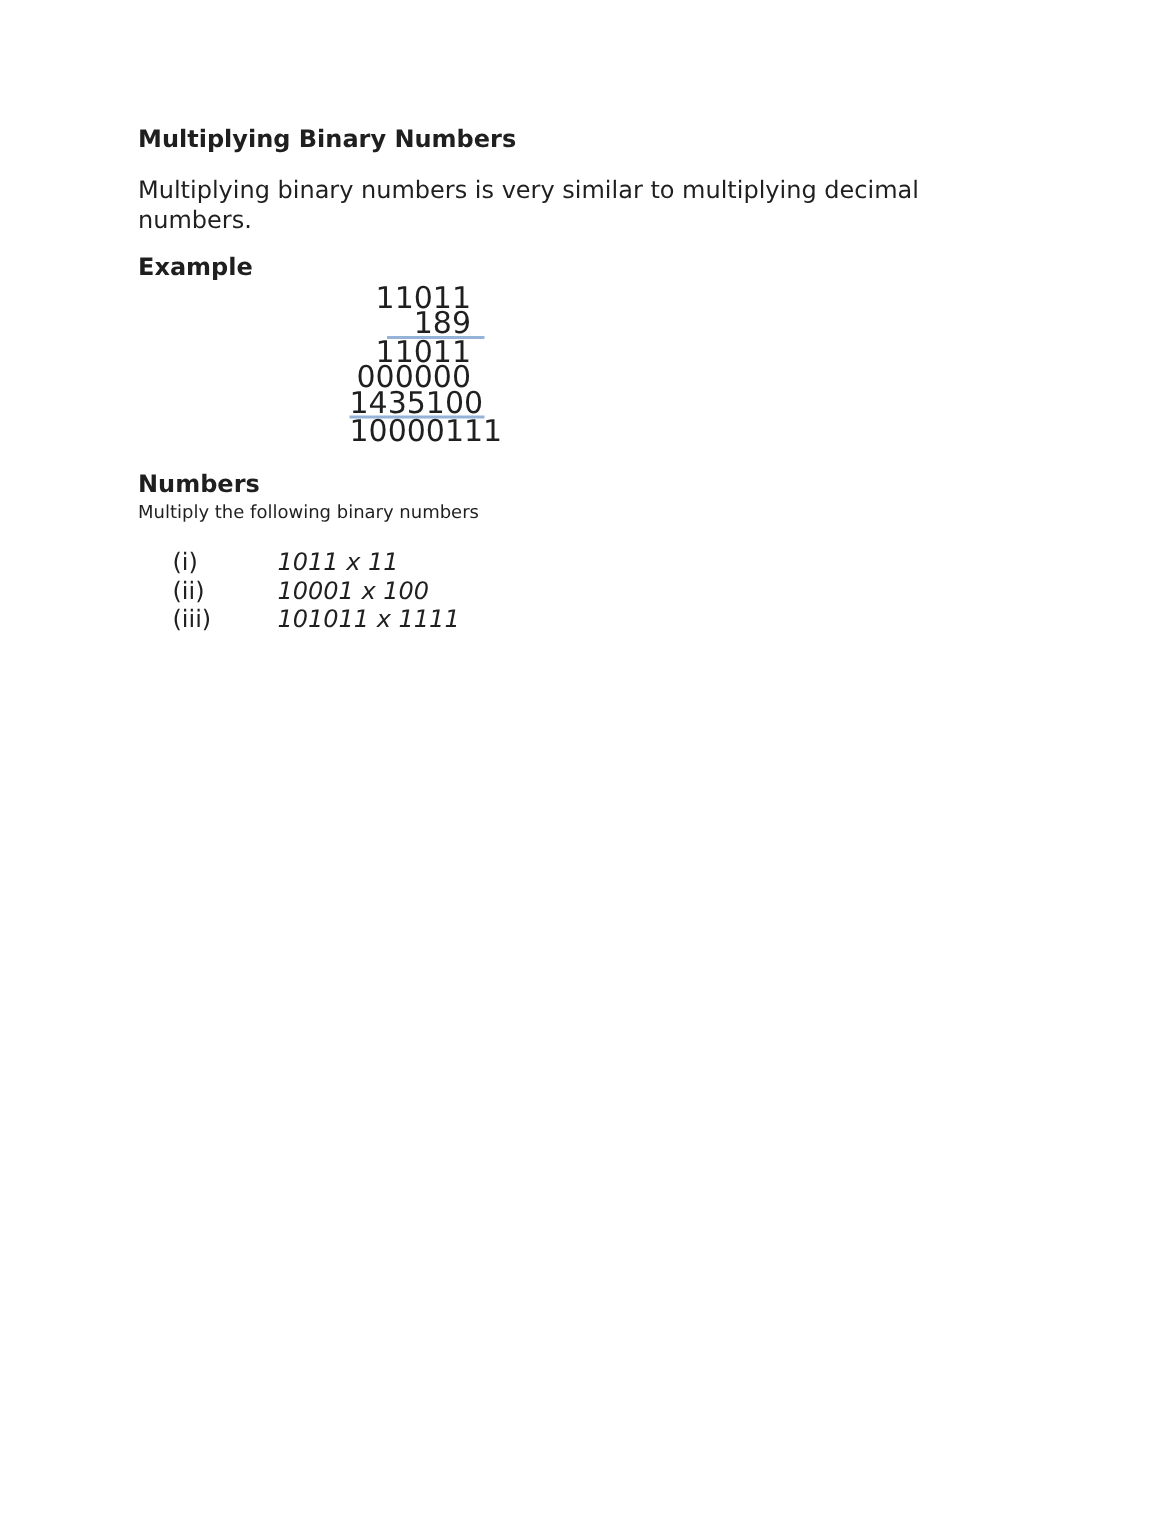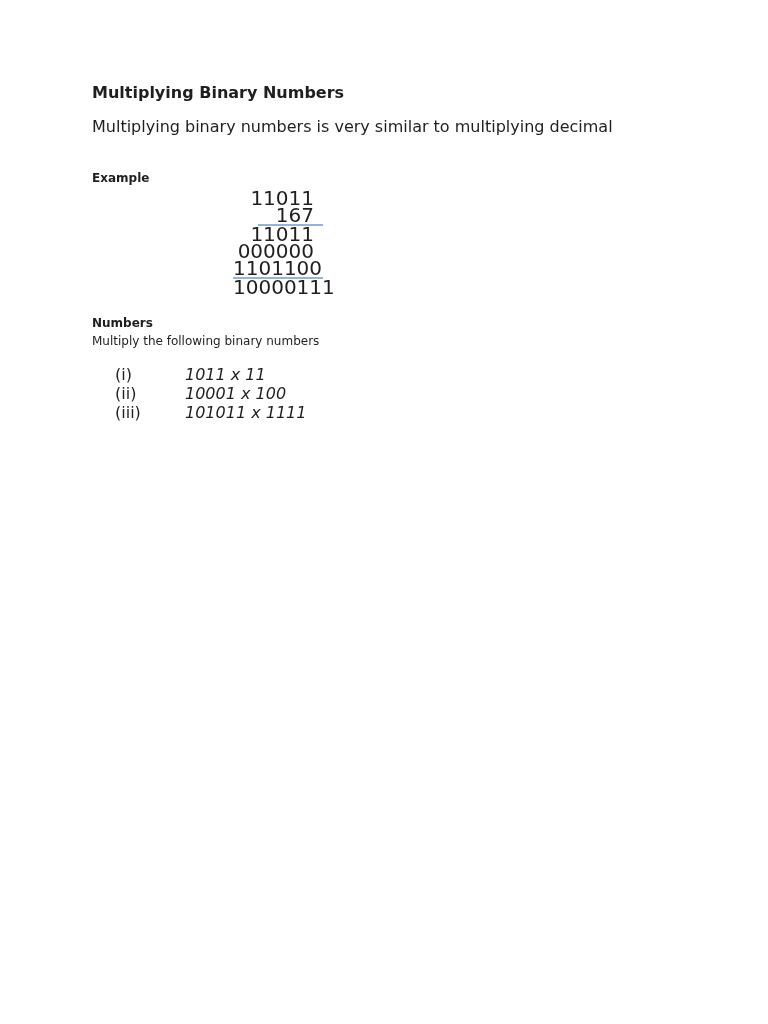--- a/index.html
+++ b/index.html
@@ -41,21 +41,21 @@
     left: 92px;
     top: 117px;
     font-size: 16px;
     line-height: 20px;
     white-space: nowrap;
   }
   .section-heading {
     position: absolute;
     left: 92px;
     margin: 0;
-    font-size: 12px;
+    font-size: 16px;
     font-weight: bold;
     line-height: 20px;
     white-space: nowrap;
   }
   .example-heading { top: 168px; }
   .exercise-heading { top: 313px; }
   .multiplication {
     position: absolute;
     left: 233px;
     top: 190px;
@@ -99,31 +99,32 @@
 </style>
 </head>
 <body>
 
 <div class="page">
 
   <h1 class="doc-title">Multiplying Binary Numbers</h1>
 
   <div class="intro">
     <div class="intro-line">Multiplying binary numbers is very similar to multiplying decimal</div>
+    <div class="intro-line">numbers.</div>
   </div>
 
   <h2 class="section-heading example-heading">Example</h2>
 
   <div class="multiplication">
     <div class="num-row">11011</div>
-    <div class="num-row">167</div>
+    <div class="num-row">189</div>
     <div class="rule rule-short"></div>
     <div class="num-row">11011</div>
     <div class="num-row">000000</div>
-    <div class="num-row">1101100</div>
+    <div class="num-row">1435100</div>
     <div class="rule rule-long"></div>
     <div class="num-row">10000111</div>
   </div>
 
   <h2 class="section-heading exercise-heading">Numbers</h2>
 
   <div class="instruction">Multiply the following binary numbers</div>
 
   <div class="problems">
     <div class="problem-row">

